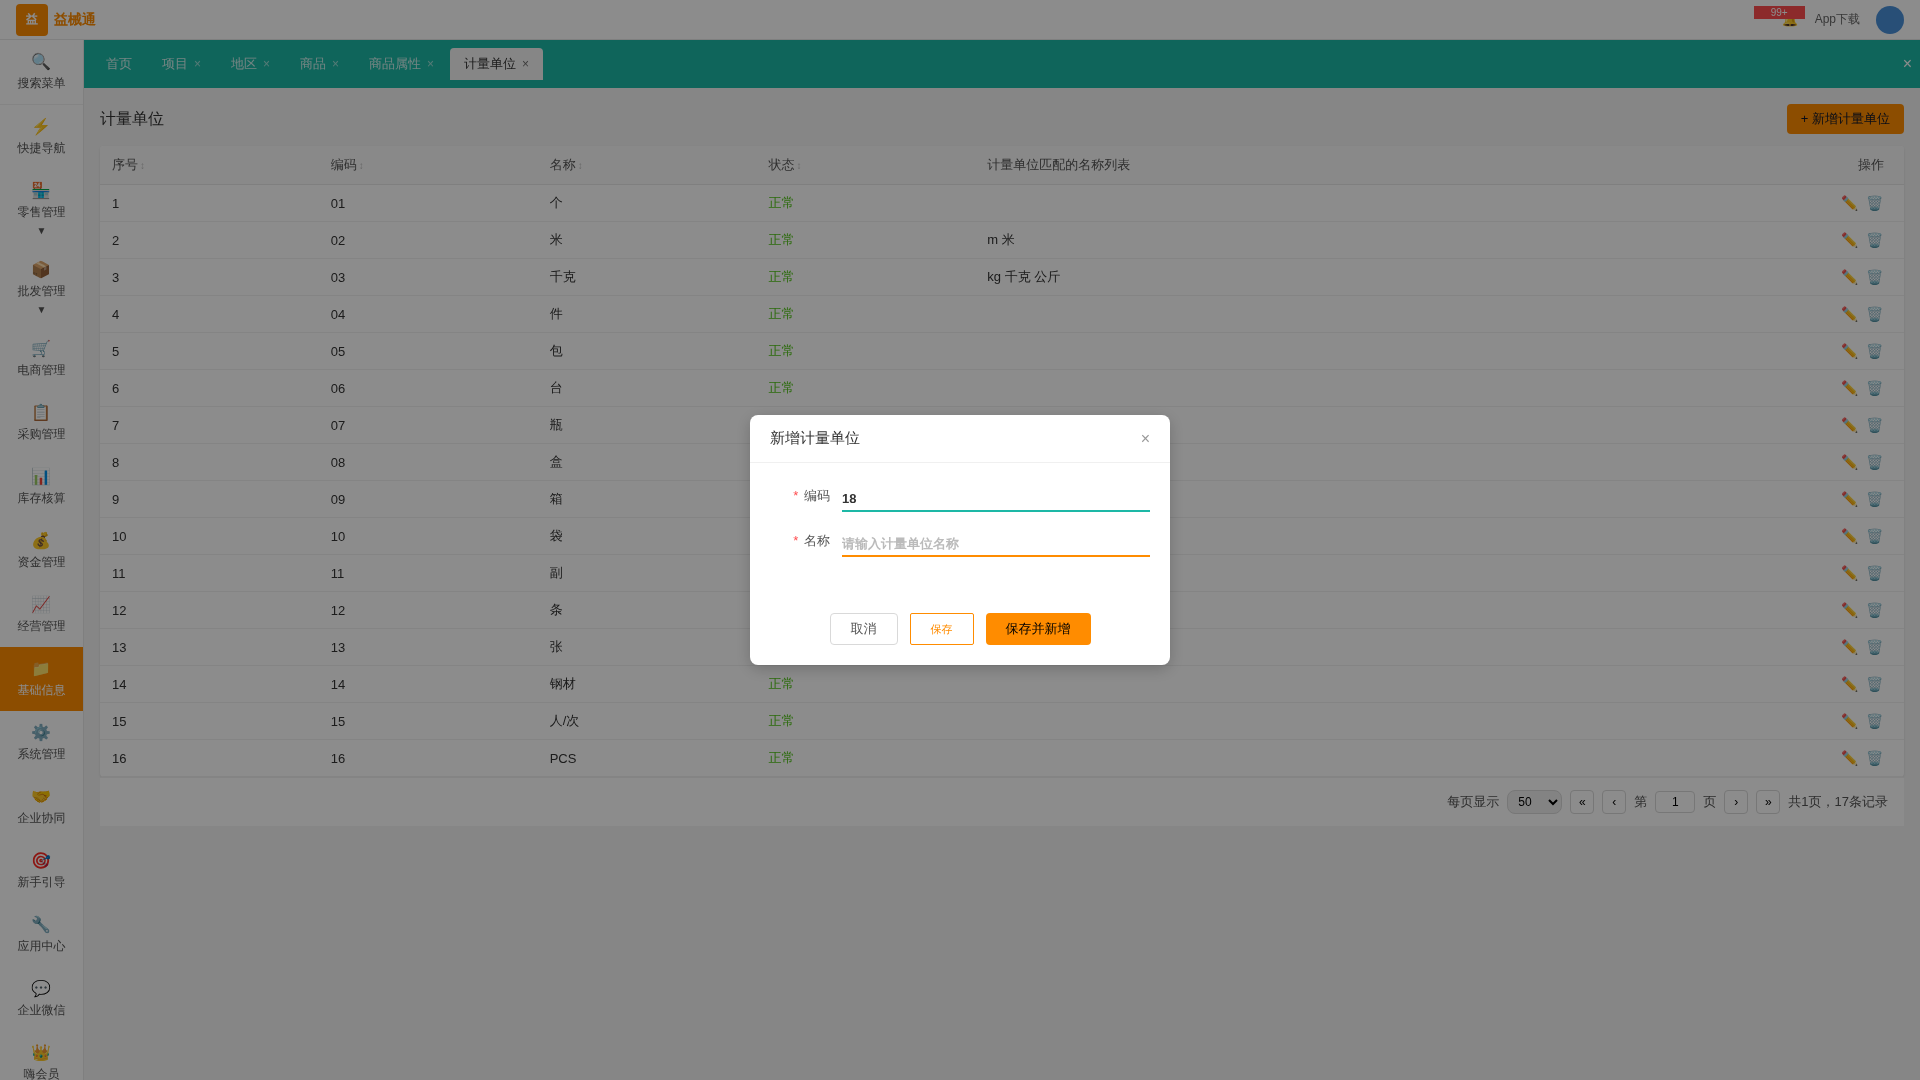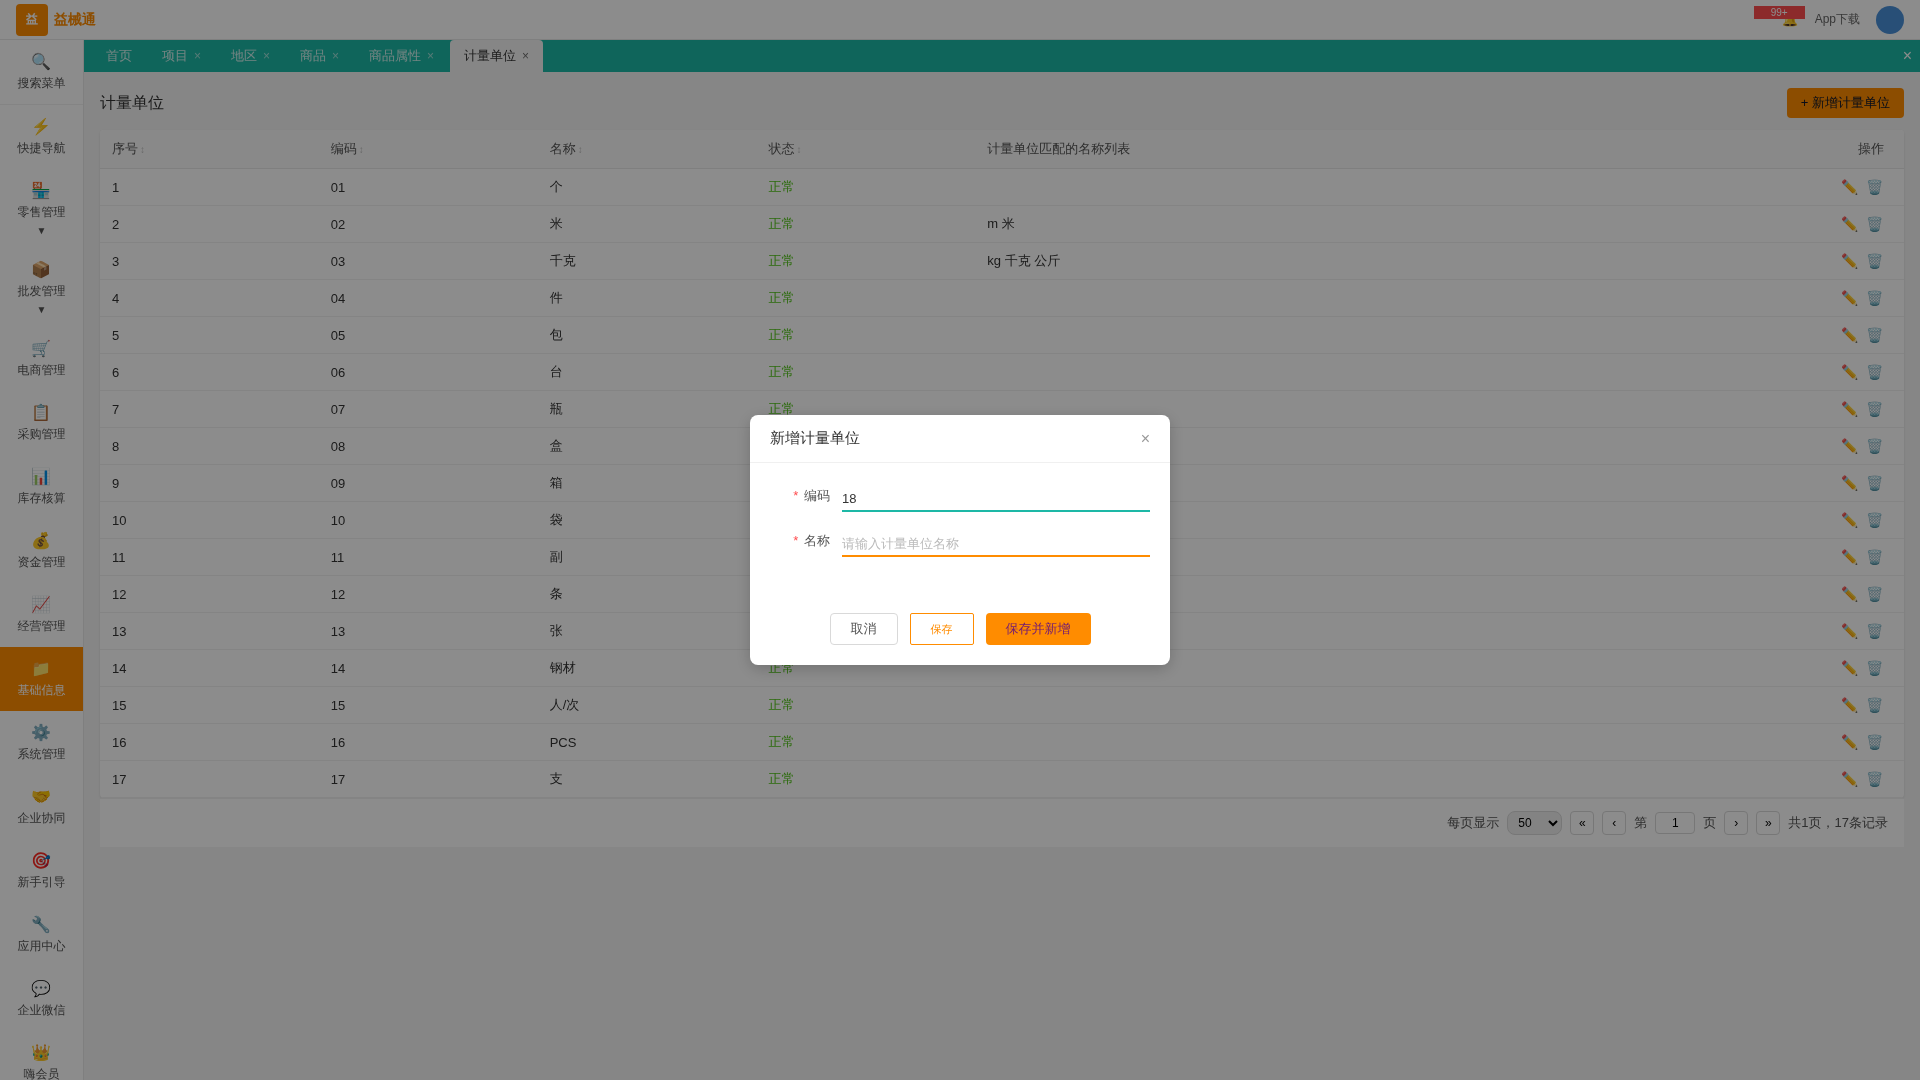--- a/index.html
+++ b/index.html
@@ -24,21 +24,21 @@
     .sidebar { width: 84px; background: #fff; border-right: 1px solid #e8e8e8; display: flex; flex-direction: column; overflow-y: auto; }
     .sidebar-item { padding: 12px 8px; text-align: center; cursor: pointer; font-size: 12px; color: #555; display: flex; flex-direction: column; align-items: center; gap: 4px; }
     .sidebar-item.active { background: #ff8c00; color: white; }
     .sidebar-item-icon { font-size: 16px; }
     .sidebar-search { border-bottom: 1px solid #f0f0f0; }
 
     
     .content-area { flex: 1; display: flex; flex-direction: column; overflow: hidden; }
 
     
-    .tab-bar { height: 32px; background: #1db8a6; display: flex; align-items: center; padding: 0 8px; gap: 2px; }
+    .tab-bar { height: 48px; background: #1db8a6; display: flex; align-items: center; padding: 0 8px; gap: 2px; }
     .tab { height: 32px; padding: 0 14px; border-radius: 4px 4px 0 0; display: flex; align-items: center; gap: 6px; cursor: pointer; font-size: 13px; color: rgba(255,255,255,0.8); }
     .tab.active { background: #f5f5f5; color: #333; }
     .tab-close { font-size: 12px; opacity: 0.7; cursor: pointer; }
     .tab-bar-close { margin-left: auto; color: white; cursor: pointer; font-size: 16px; }
 
     
     .page-content { flex: 1; padding: 16px; overflow: auto; background: #f5f5f5; }
     .page-header { display: flex; justify-content: space-between; align-items: center; margin-bottom: 12px; }
     .page-title { font-size: 16px; font-weight: 500; color: #333; }
     .add-btn { background: #ff8c00; color: #0f172a; border: none; padding: 6px 14px; border-radius: 4px; cursor: pointer; font-size: 13px; }
@@ -63,27 +63,27 @@
 
     
     .modal { background: white; border-radius: 8px; padding: 0; width: 420px; box-shadow: 0 4px 16px rgba(0,0,0,0.2); }
     .modal-header { padding: 14px 20px; border-bottom: 1px solid #f0f0f0; display: flex; justify-content: space-between; align-items: center; }
     .modal-title { font-size: 15px; font-weight: 500; color: #333; }
     .modal-close { cursor: pointer; color: #999; font-size: 16px; }
     .modal-body { padding: 24px 20px; }
     .form-row { display: flex; align-items: flex-start; margin-bottom: 20px; }
     .form-label { width: 60px; text-align: right; margin-right: 12px; font-size: 13px; color: #555; flex-shrink: 0; }
     .form-label .required { color: #ff4d4f; margin-right: 2px; }
-    .form-input { flex: 1; border: none; border-bottom: 2px solid #1db8a6; outline: none; padding: 4px 0; font-size: 13px; color: #333; }
+    .form-input { flex: 1; border: none; border-bottom: 2px solid #1db8a6; outline: none; padding: 4px 0; font-size: 13px; color: #333; font-weight: bold; }
     .form-input.name-input { border-bottom: 2px solid #ff8c00; }
     .form-input::placeholder { color: #bbb; }
     .modal-footer { padding: 12px 20px 20px; display: flex; justify-content: center; gap: 12px; }
     .btn-cancel { padding: 6px 20px; border: 1px solid #d9d9d9; background: white; border-radius: 4px; cursor: pointer; font-size: 13px; color: #555; }
     .btn-save { padding: 6px 20px; border: 1px solid #ff8c00; background: white; border-radius: 2px; cursor: pointer; font-size: 11px; color: #ff8c00; }
-    .btn-save-new { padding: 6px 20px; border: none; background: #ff8c00; border-radius: 4px; cursor: pointer; font-size: 13px; color: #701a75; }
+    .btn-save-new { padding: 6px 20px; border: none; background: #ff8c00; border-radius: 4px; cursor: pointer; font-size: 13px; color: #000000; }
 
     .sort-icon { color: #bbb; font-size: 10px; margin-left: 2px; }
   </style>
 </head>
 <body>
 
 <div class="app-container">
 
   <div class="top-bar">
     <div class="top-bar-left">
@@ -424,33 +424,20 @@
     <td>PCS</td>
     <td><span class="status-normal">正常</span></td>
     <td></td>
     <td style="text-align:right; padding-right:20px;">
       <div class="action-btns" style="justify-content:flex-end;">
         <span class="action-btn" title="编辑">✏️</span>
         <span class="action-btn" title="删除">🗑️</span>
       </div>
     </td>
   </tr>
-                <tr>
-    <td>17</td>
-    <td>17</td>
-    <td>支</td>
-    <td><span class="status-normal">正常</span></td>
-    <td></td>
-    <td style="text-align:right; padding-right:20px;">
-      <div class="action-btns" style="justify-content:flex-end;">
-        <span class="action-btn" title="编辑">✏️</span>
-        <span class="action-btn" title="删除">🗑️</span>
-      </div>
-    </td>
-  </tr>
               </tbody>
           </table>
         </div>
 
         <div class="pagination">
           <span>每页显示</span>
           <select class="page-select">
             <option>50</option>
             <option>100</option>
             <option>200</option>

